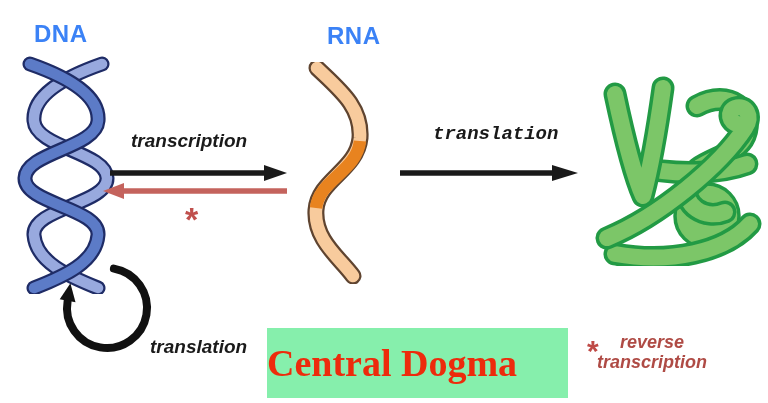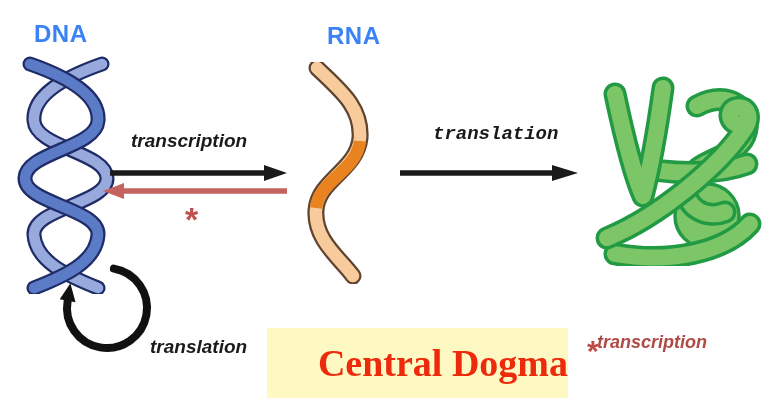--- a/index.html
+++ b/index.html
@@ -11,22 +11,22 @@
   .node-label{
     font-weight:bold;font-size:24px;color:#3b82f6;letter-spacing:0.5px;line-height:1;
   }
   .process-label{
     font-weight:bold;font-style:italic;font-size:19px;color:#1a1a1a;line-height:1;
   }
   .mid-asterisk{
     color:#c0504d;font-weight:bold;font-size:34px;line-height:1;font-style:normal;
   }
   .banner{
-    left:267px;top:328px;width:301px;height:70px;background:#fef9c3;
-    display:flex;align-items:center;justify-content:flex-end;
+    left:267px;top:328px;width:301px;height:70px;background:#86efac;
+    display:flex;align-items:center;justify-content:flex-start;
   }
   .banner-title{
     font-family:"Liberation Serif",serif;font-weight:bold;font-size:38px;
     color:#ed2b0c;line-height:1;white-space:nowrap;
   }
   .legend{left:584px;top:332px;width:136px;text-align:center;}
   .legend-line{
     font-weight:bold;font-style:italic;font-size:18px;color:#af4b45;line-height:20px;
   }
   .legend-asterisk{
@@ -106,16 +106,17 @@
   </svg>
 
   <div class="abs process-label" style="left:150px;top:337px;">translation</div>
 
   <div class="abs banner">
     <span class="banner-title">Central Dogma</span>
   </div>
 
   <div class="abs legend">
     <span class="legend-asterisk">*</span>
+    <div class="legend-line">reverse</div>
     <div class="legend-line">transcription</div>
   </div>
 
 </div>
 
 </body></html>

